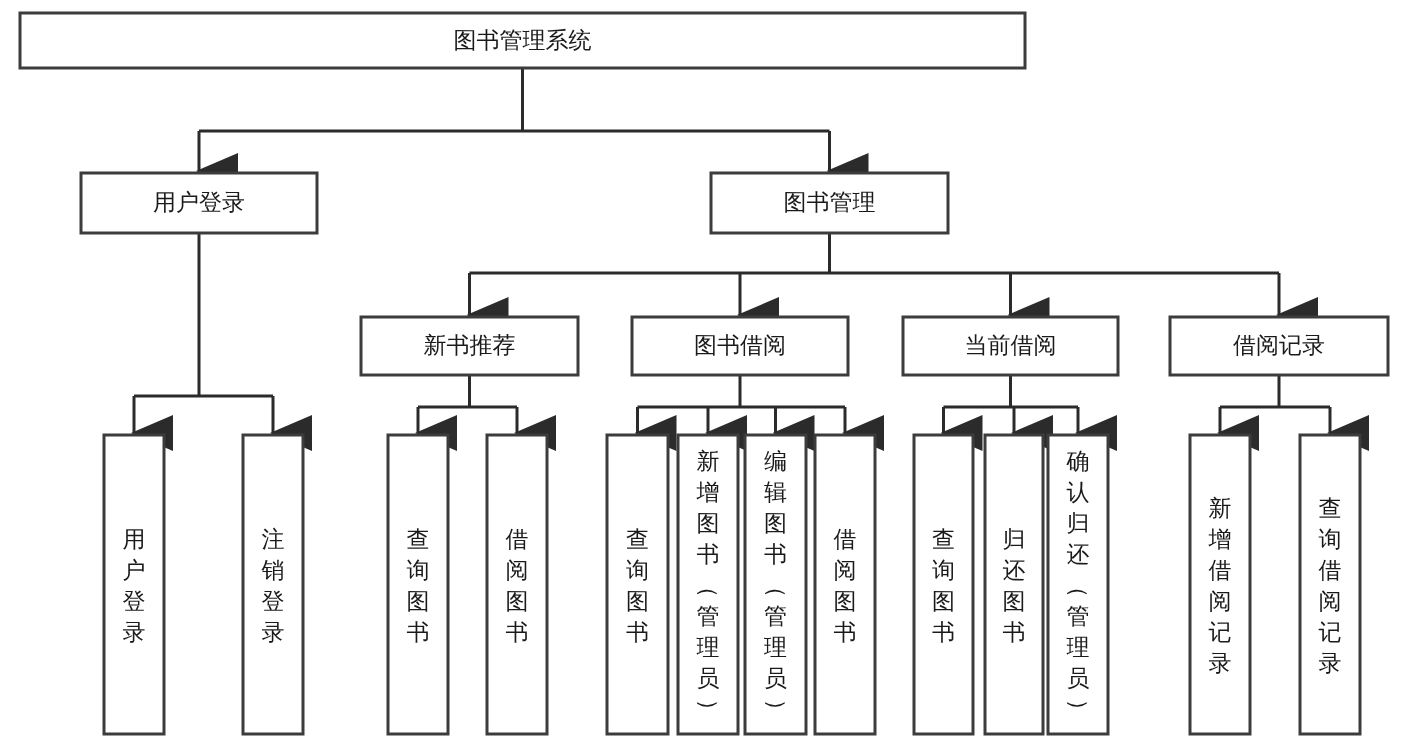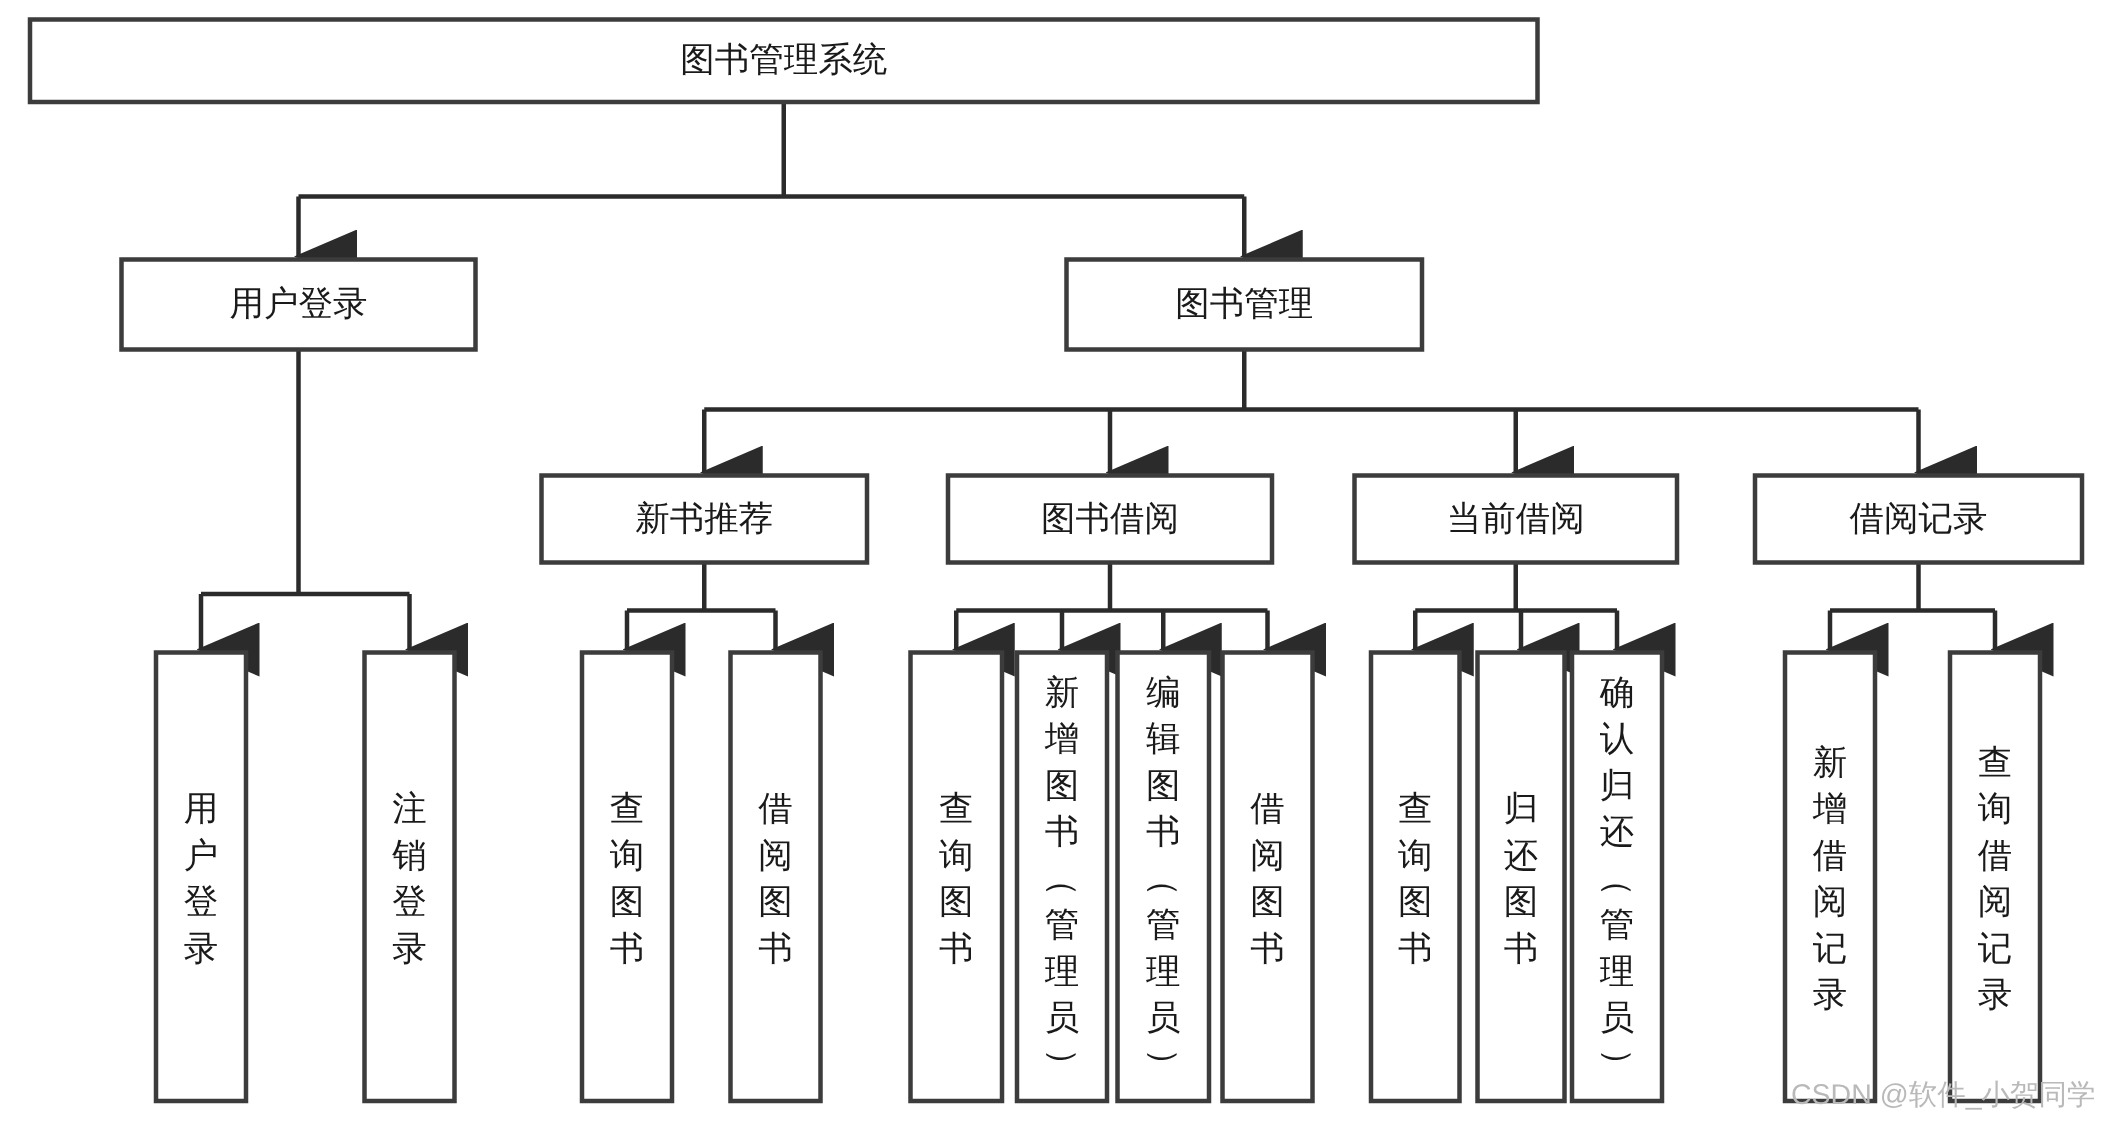--- a/index.html
+++ b/index.html
@@ -238,14 +238,13 @@
           <text x="1330" y="515.68" text-anchor="middle" font-size="23" fill="#1a1a1a" font-family="&quot;Liberation Sans&quot;,&quot;DejaVu Sans&quot;,sans-serif">查</text>
           <text x="1330" y="546.68" text-anchor="middle" font-size="23" fill="#1a1a1a" font-family="&quot;Liberation Sans&quot;,&quot;DejaVu Sans&quot;,sans-serif">询</text>
           <text x="1330" y="577.68" text-anchor="middle" font-size="23" fill="#1a1a1a" font-family="&quot;Liberation Sans&quot;,&quot;DejaVu Sans&quot;,sans-serif">借</text>
           <text x="1330" y="608.68" text-anchor="middle" font-size="23" fill="#1a1a1a" font-family="&quot;Liberation Sans&quot;,&quot;DejaVu Sans&quot;,sans-serif">阅</text>
           <text x="1330" y="639.68" text-anchor="middle" font-size="23" fill="#1a1a1a" font-family="&quot;Liberation Sans&quot;,&quot;DejaVu Sans&quot;,sans-serif">记</text>
           <text x="1330" y="670.68" text-anchor="middle" font-size="23" fill="#1a1a1a" font-family="&quot;Liberation Sans&quot;,&quot;DejaVu Sans&quot;,sans-serif">录</text>
         </g>
       </g>
   </svg>
 
-  <div class="watermark">CSDN @软件_小贺同学</div>
 </div>
 
 </body></html>

